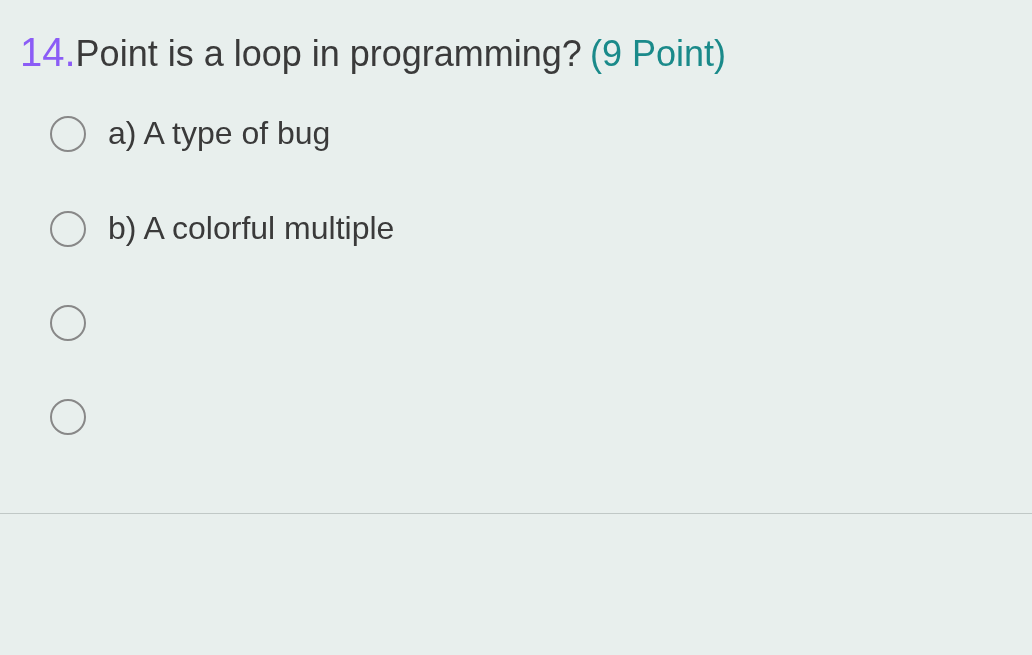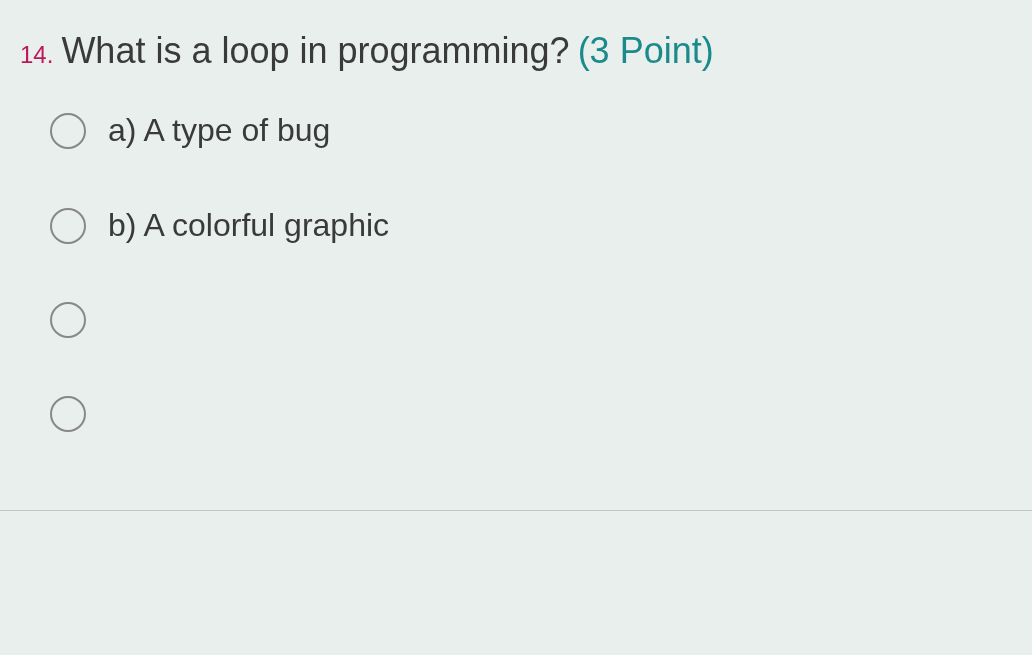--- a/index.html
+++ b/index.html
@@ -17,23 +17,23 @@
     .question-container {
       padding: 30px 20px 20px 20px;
       border-bottom: 1px solid #c0c8c6;
     }
     .question-header {
       display: flex;
       align-items: baseline;
       margin-bottom: 40px;
     }
     .question-number {
-      font-size: 24px;
-      color: #be185d;
-      margin-right: 8px;
+      font-size: 40px;
+      color: #8b5cf6;
+      margin-right: 0;
       font-weight: 400;
     }
     .question-text {
       font-size: 36px;
       color: #3a3a3a;
       font-weight: 400;
     }
     .question-points {
       font-size: 36px;
       color: #1a8a8a;
@@ -63,31 +63,31 @@
       color: #3a3a3a;
       font-weight: 400;
     }
   </style>
 </head>
 <body>
 
 <div class="question-container">
   <div class="question-header">
     <span class="question-number">14.</span>
-    <span class="question-text">What is a loop in programming?</span>
-    <span class="question-points">(3 Point)</span>
+    <span class="question-text">Point is a loop in programming?</span>
+    <span class="question-points">(9 Point)</span>
   </div>
   <div class="options-container">
     <div class="option-row">
       <div class="radio-circle"></div>
       <span class="option-label">a) A type of bug</span>
     </div>
     <div class="option-row">
       <div class="radio-circle"></div>
-      <span class="option-label">b) A colorful graphic</span>
+      <span class="option-label">b) A colorful multiple</span>
     </div>
     <div class="option-row">
       <div class="radio-circle"></div>
     </div>
     <div class="option-row">
       <div class="radio-circle"></div>
     </div>
   </div>
 </div>
 

